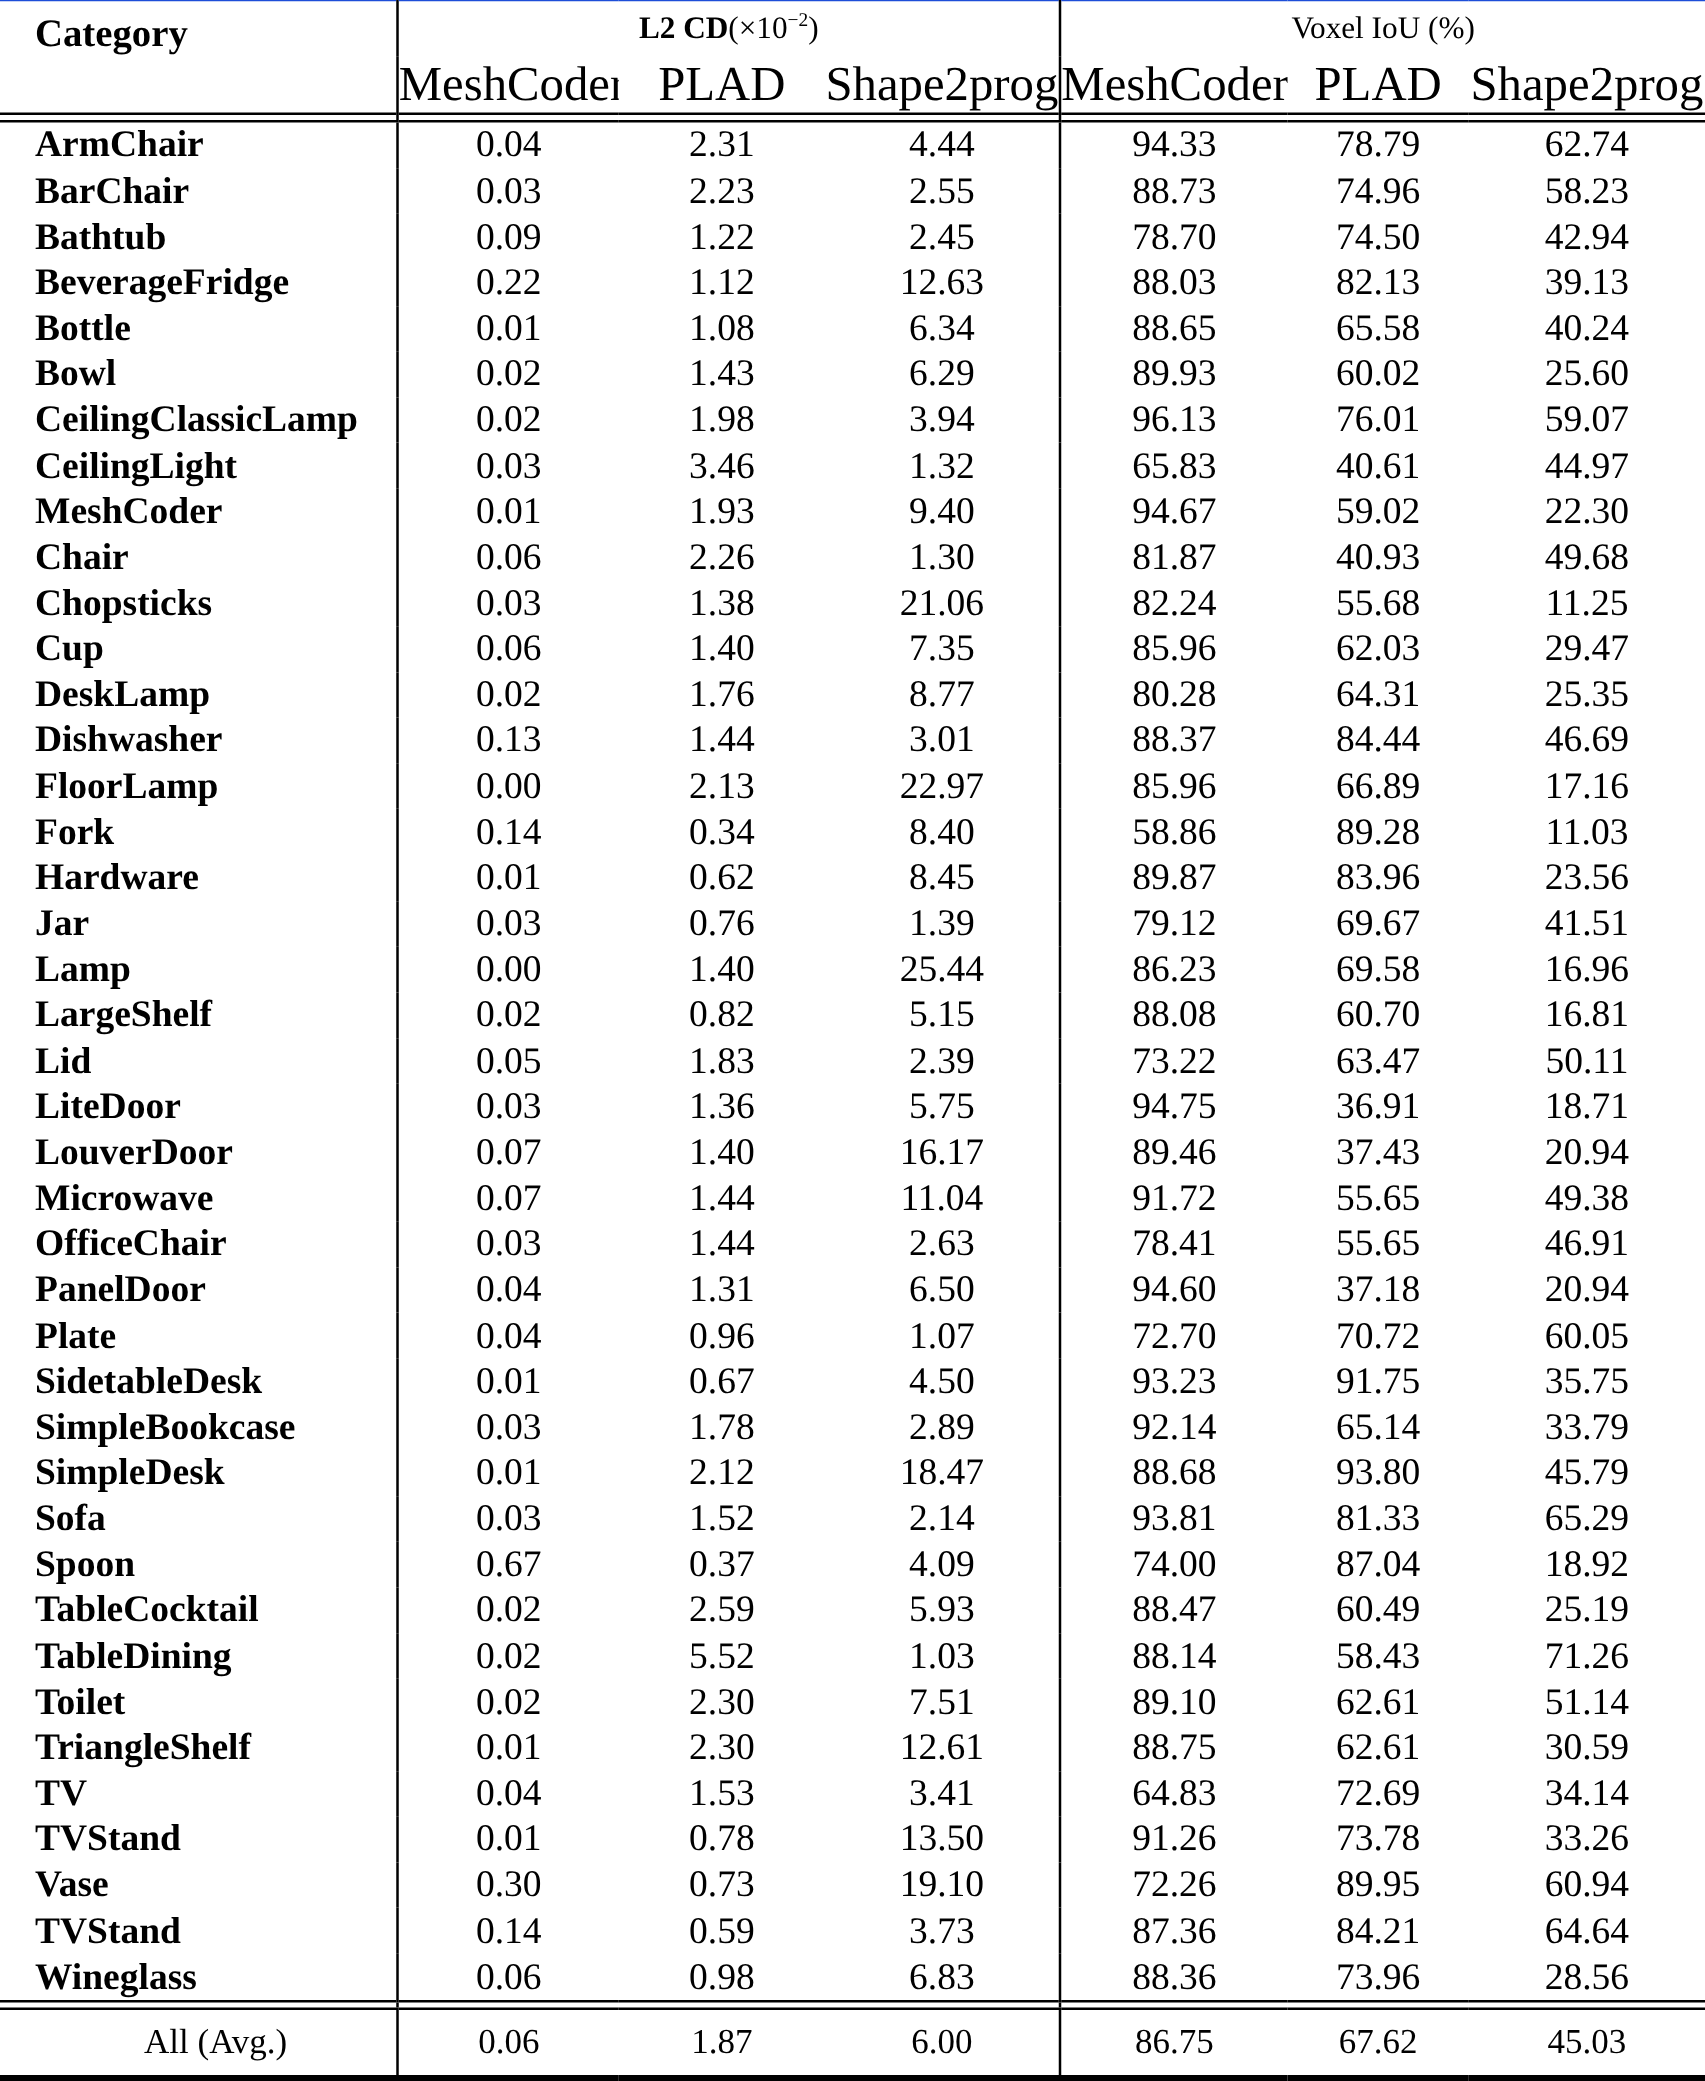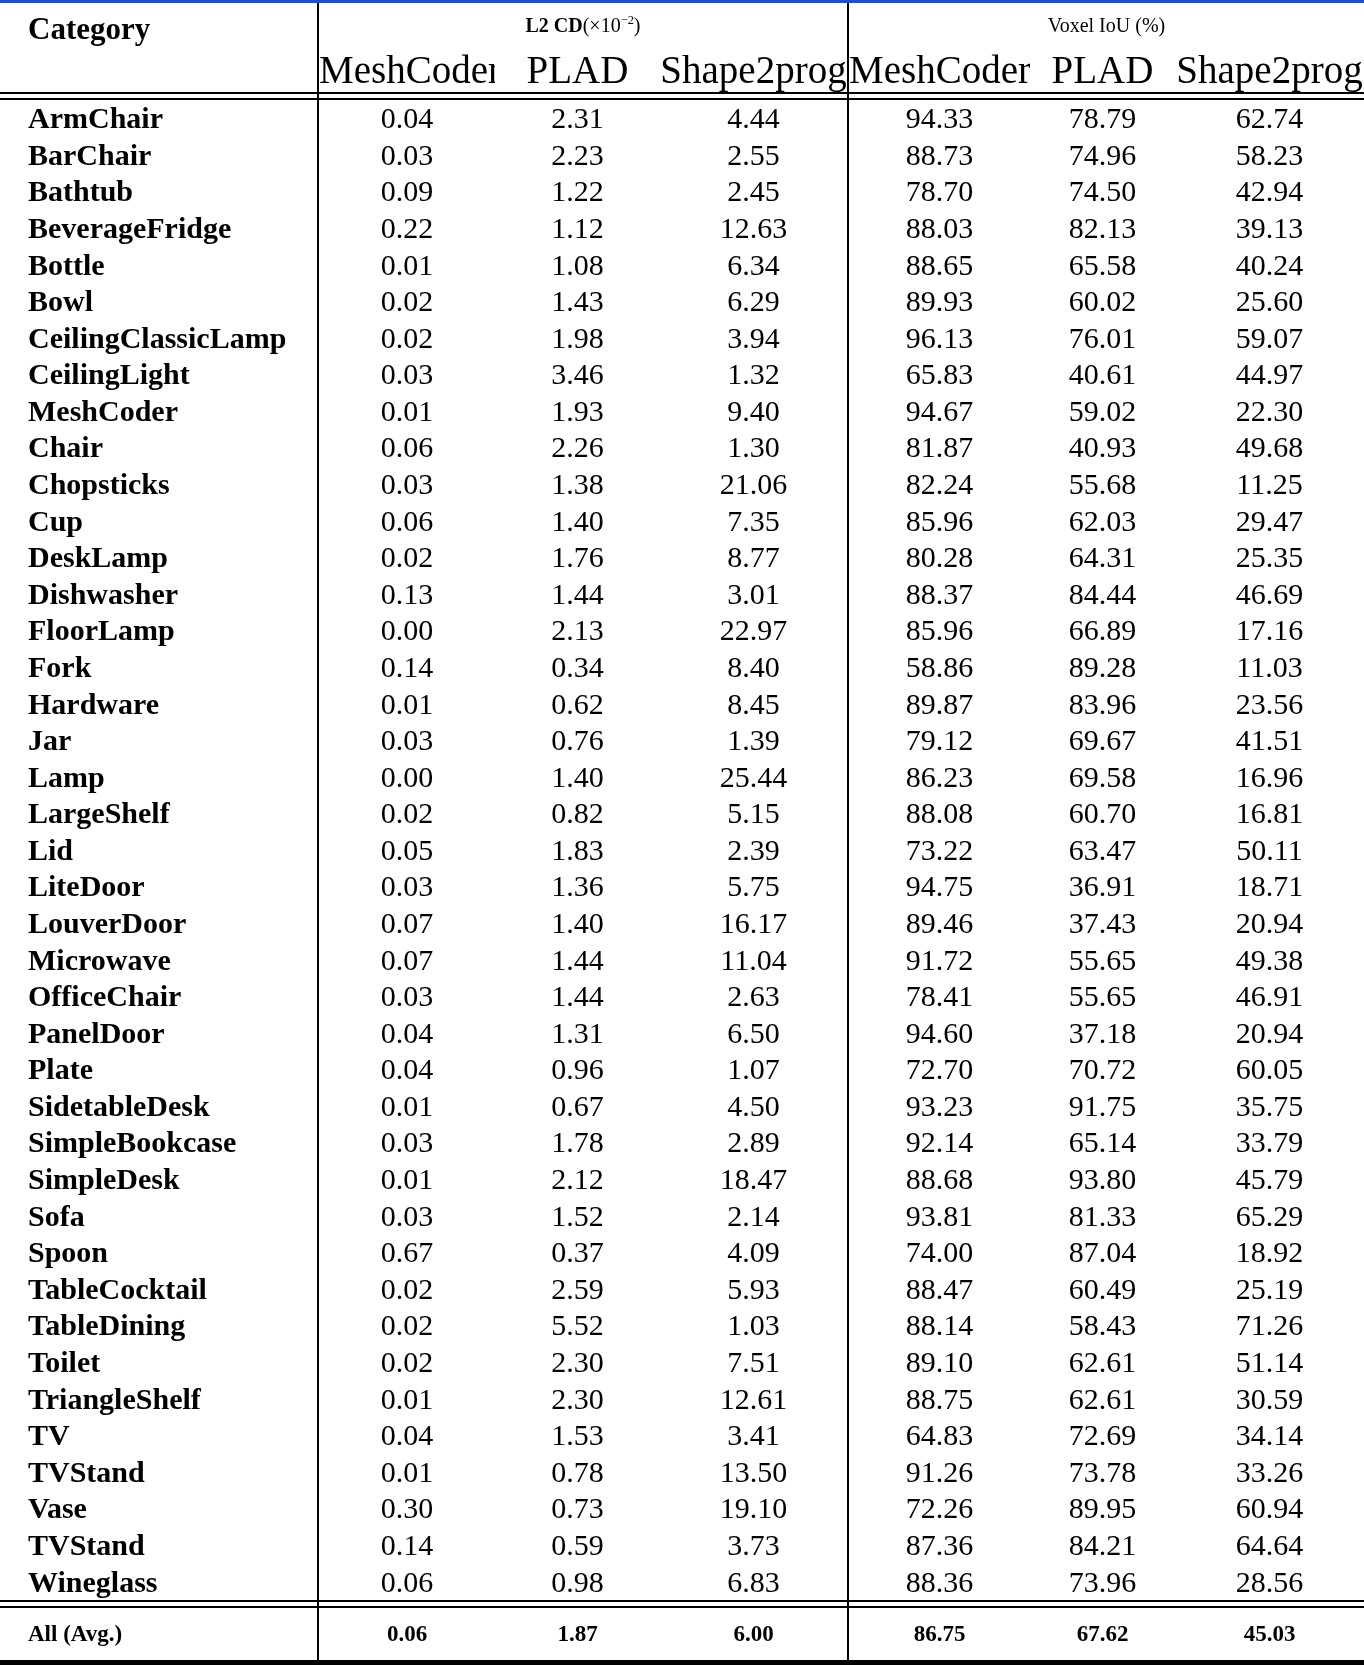--- a/index.html
+++ b/index.html
@@ -11,21 +11,21 @@
     width: 1364px;
     height: 1665px;
     font-family: "Liberation Serif", serif;
     color: #000000;
   }
   table {
     width: 1364px;
     height: 1665px;
     border-collapse: collapse;
     table-layout: fixed;
-    border-top: 3px solid #1d4ed8;
+    border-top: 1px solid #1d4ed8;
     border-bottom: 5px solid #000;
   }
   th, td {
     padding: 0;
     margin: 0;
     vertical-align: middle;
     font-weight: normal;
     white-space: nowrap;
     overflow: hidden;
   }
@@ -36,41 +36,42 @@
     font-weight: bold;
   }
   .val, .sub-head, .group-head { text-align: center; }
   .cat-head {
     vertical-align: top;
     padding-top: 8px;
     font-weight: bold;
     font-size: 31px;
   }
   .group-head {
-    font-size: 20px;
+    font-size: 25px;
     height: 44px;
   }
   .group-head .bold { font-weight: bold; }
   .sub-head {
     font-size: 39px;
     height: 36px;
   }
   .rule-row td {
     height: 4px;
     border-top: 2px solid #000;
     border-bottom: 2px solid #000;
   }
   tbody td {
     font-size: 30px;
     height: 36.5px;
   }
   .footer-row td {
-    font-weight: bold;
-    font-size: 23px;
+    font-weight: normal;
+    font-size: 28px;
     height: 52px;
+    text-align: center;
   }
   sup {
     font-size: 0.62em;
     vertical-align: super;
     line-height: 0;
   }
 </style>
 </head>
 <body>
 

